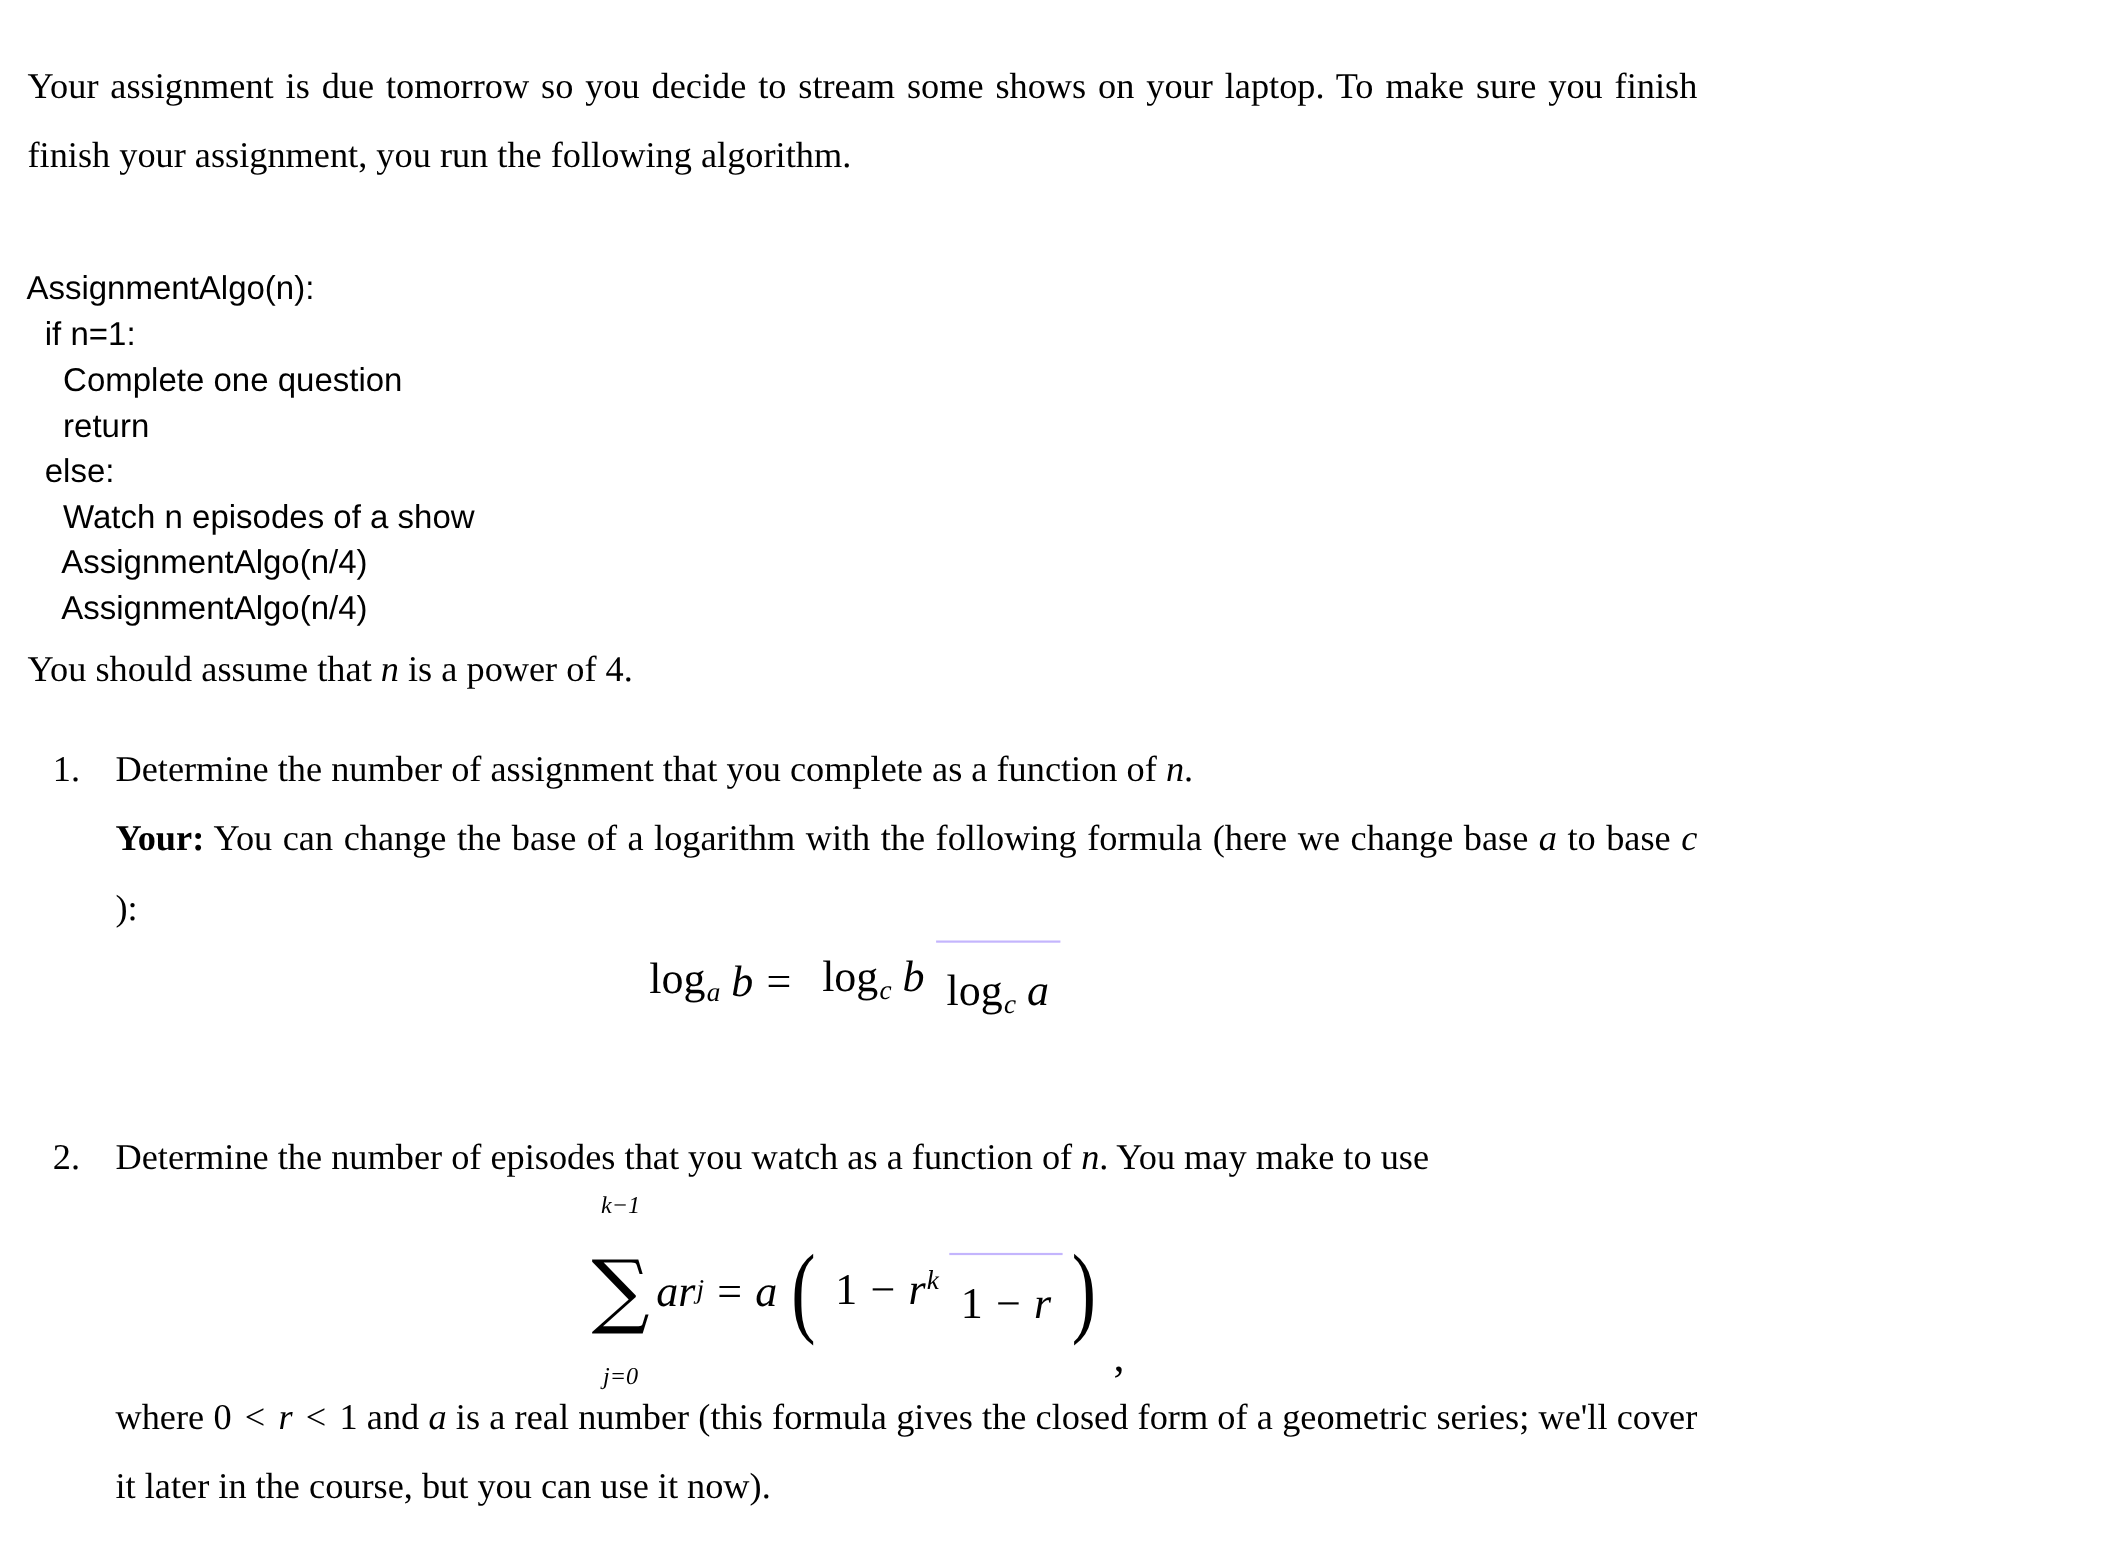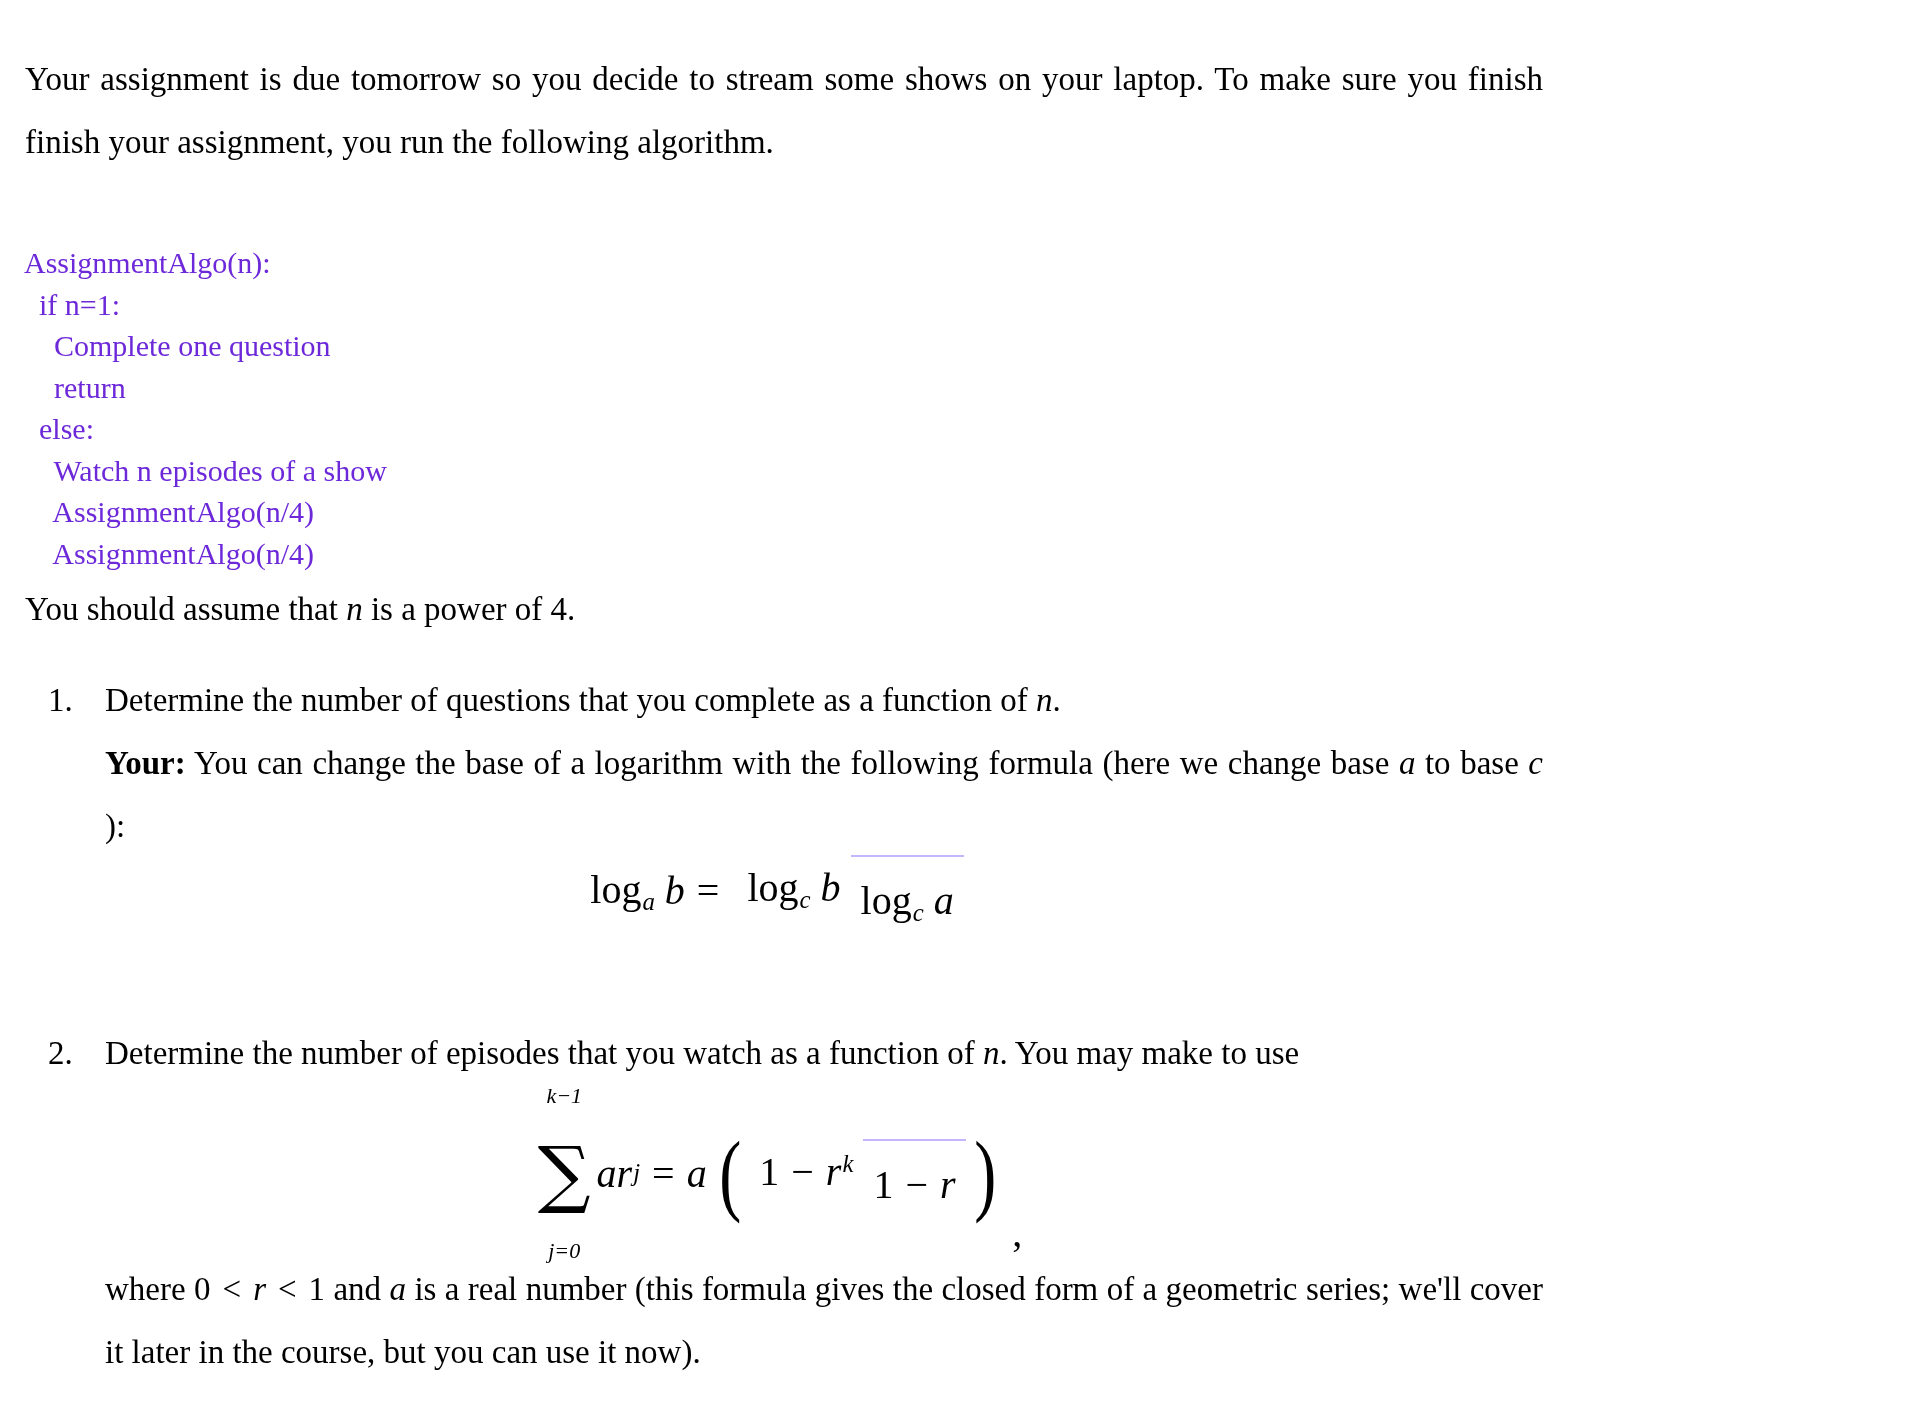--- a/index.html
+++ b/index.html
@@ -31,25 +31,25 @@
   #intro-paragraph {
     position: absolute;
     left: 25px;
     top: 48px;
     width: 1518px;
   }
   #code-block {
     position: absolute;
     left: 24px;
     top: 212px;
-    font-family: Liberation Serif, serif;
+    font-family: Liberation Sans, sans-serif;
     font-size: 30px;
     line-height: 41.5px;
     white-space: pre;
-    color: #6d28d9;
+    color: #000000;
   }
   #assume-line {
     position: absolute;
     left: 25px;
     top: 578px;
     width: 1518px;
   }
   .ol-list {
     position: absolute;
     left: 0;
@@ -204,21 +204,21 @@
 
   <div id="assume-line" class="body-text">
     <span>You should assume that </span><span class="mi">n</span><span> is a power of </span><span class="mn">4</span><span>.</span>
   </div>
 
   <div class="ol-list">
 
     <div class="li-row">
       <div class="li-marker">1.</div>
       <div class="li-body body-text">
-        <p><span>Determine the number of questions that you complete as a function of </span><span class="mi">n</span><span>.</span></p>
+        <p><span>Determine the number of assignment that you complete as a function of </span><span class="mi">n</span><span>.</span></p>
         <p><b class="hint">Your:</b><span> You can change the base of a logarithm with the following formula (here we change base </span><span class="mi">a</span><span> to base </span><span class="mi">c</span><span> ):</span></p>
       </div>
     </div>
   </div>
 
   <div id="log-formula" class="math-display">
     <span class="mrow">
       <span class="logterm"><span>log</span><span class="sub">a</span></span>
       <span class="spacer-sm"></span>
       <span class="mi">b</span>

